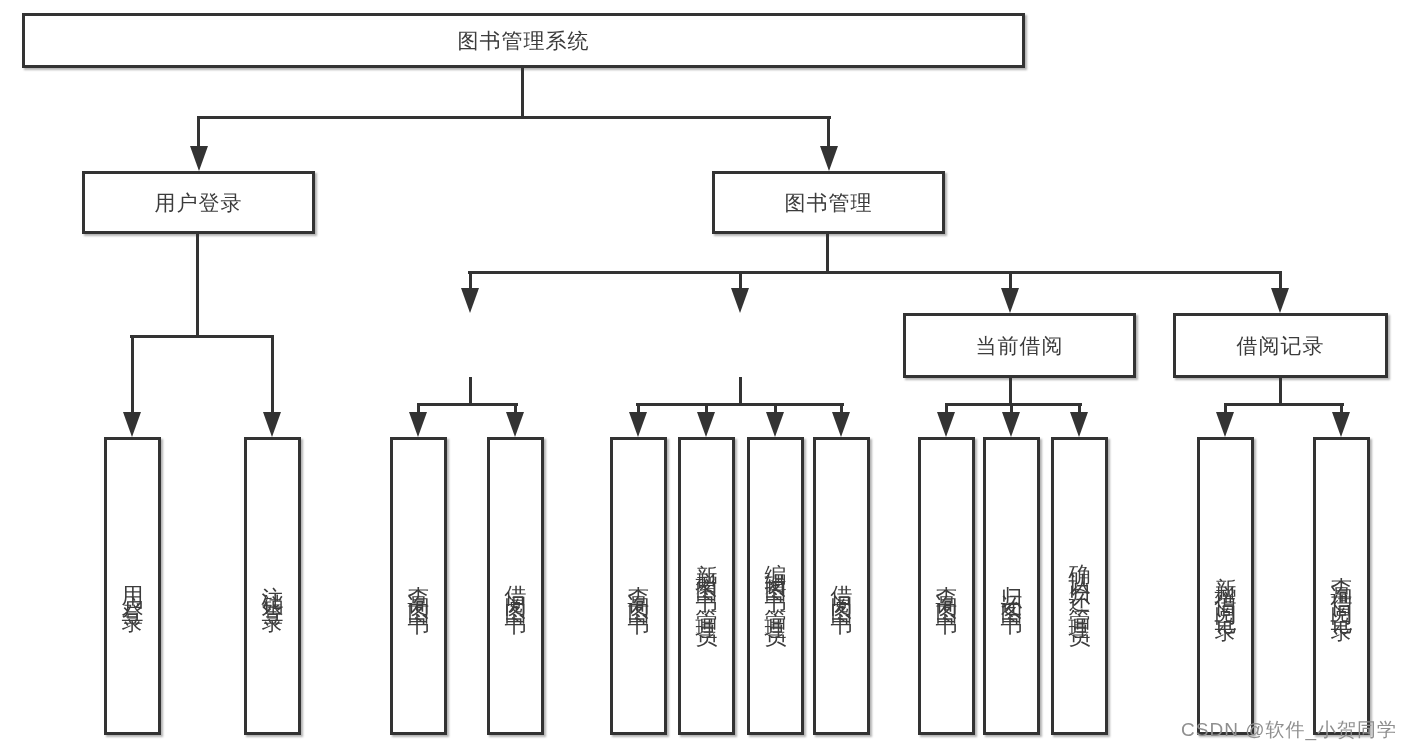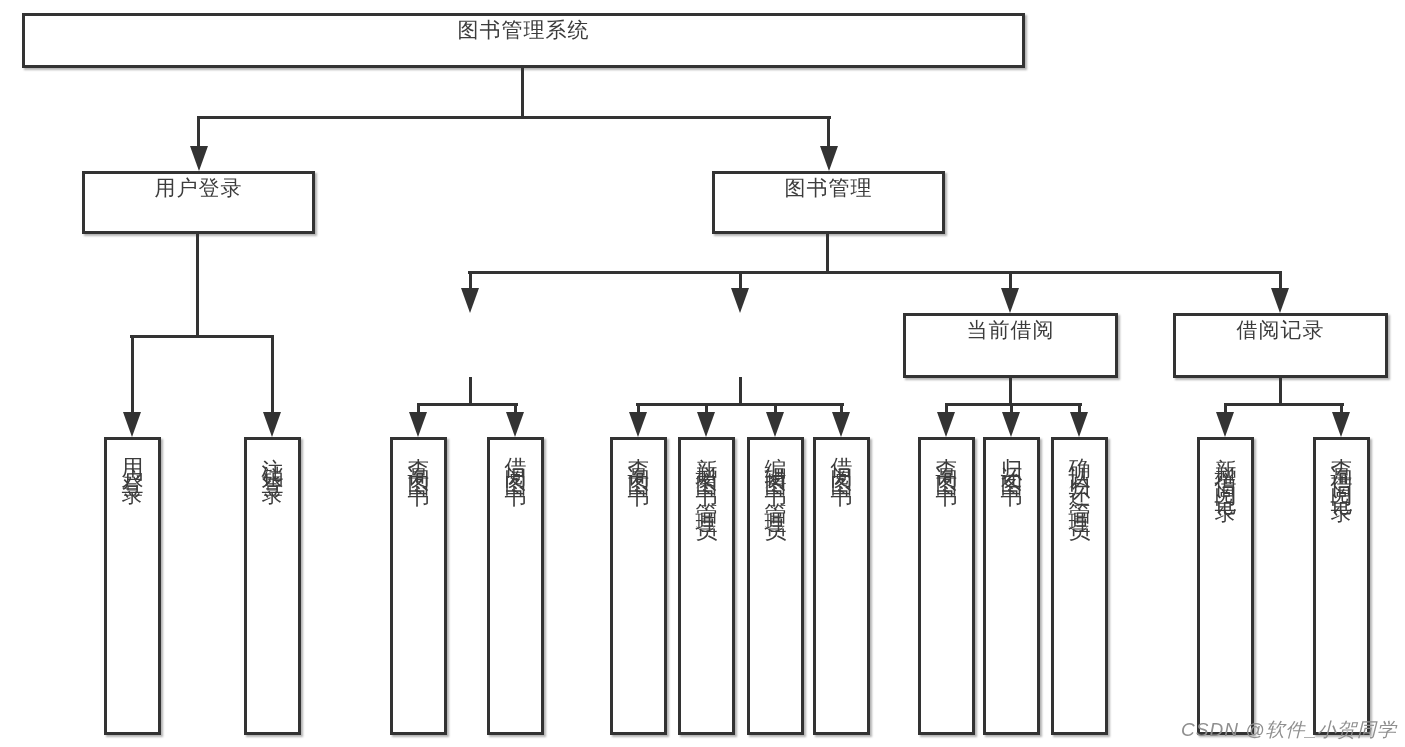--- a/index.html
+++ b/index.html
@@ -18,21 +18,21 @@
     font-family: "Liberation Sans", "DejaVu Sans", sans-serif;
     overflow: hidden;
   }
   .node {
     position: absolute;
     box-sizing: border-box;
     background: var(--box_bg);
     border: 3px solid var(--line);
     box-shadow: 2px 2px 2px rgba(0,0,0,0.30);
     display: flex;
-    align-items: flex-start;
+    align-items: center;
     justify-content: center;
     color: var(--text);
     font-size: 21px;
     letter-spacing: 1px;
     white-space: nowrap;
   }
   .leaf .lbl {
     writing-mode: vertical-rl;
     text-orientation: mixed;
     letter-spacing: 9px;
@@ -49,21 +49,20 @@
     border-right: 9px solid transparent;
     border-top: 25px solid var(--line);
   }
   .watermark {
     position: absolute;
     right: 8px;
     bottom: 4px;
     font-size: 19px;
     color: var(--watermark);
     letter-spacing: 1px;
-    font-style: italic;
   }
 </style>
 </head>
 <body>
 
 <div class="canvas">
 
   <div class="node" style="left:22px;top:13px;width:1003px;height:55px">
     <span class="lbl">图书管理系统</span>
   </div>
@@ -93,21 +92,21 @@
   <div class="hline" style="left:468px;top:271px;width:814px"></div>
   <div class="vline" style="left:469px;top:271px;height:20px"></div>
   <div class="arrow" style="left:461px;top:288px"></div>
   <div class="vline" style="left:739px;top:271px;height:20px"></div>
   <div class="arrow" style="left:731px;top:288px"></div>
   <div class="vline" style="left:1009px;top:271px;height:20px"></div>
   <div class="arrow" style="left:1001px;top:288px"></div>
   <div class="vline" style="left:1279px;top:271px;height:20px"></div>
   <div class="arrow" style="left:1271px;top:288px"></div>
 
-  <div class="node" style="left:903px;top:313px;width:215px;height:65px">
+  <div class="node" style="left:903px;top:313px;width:233px;height:65px">
     <span class="lbl">当前借阅</span>
   </div>
   <div class="node" style="left:1173px;top:313px;width:215px;height:65px">
     <span class="lbl">借阅记录</span>
   </div>
 
   <div class="vline" style="left:469px;top:377px;height:29px"></div>
   <div class="hline" style="left:417px;top:403px;width:101px"></div>
   <div class="vline" style="left:417px;top:403px;height:12px"></div>
   <div class="arrow" style="left:409px;top:412px"></div>

